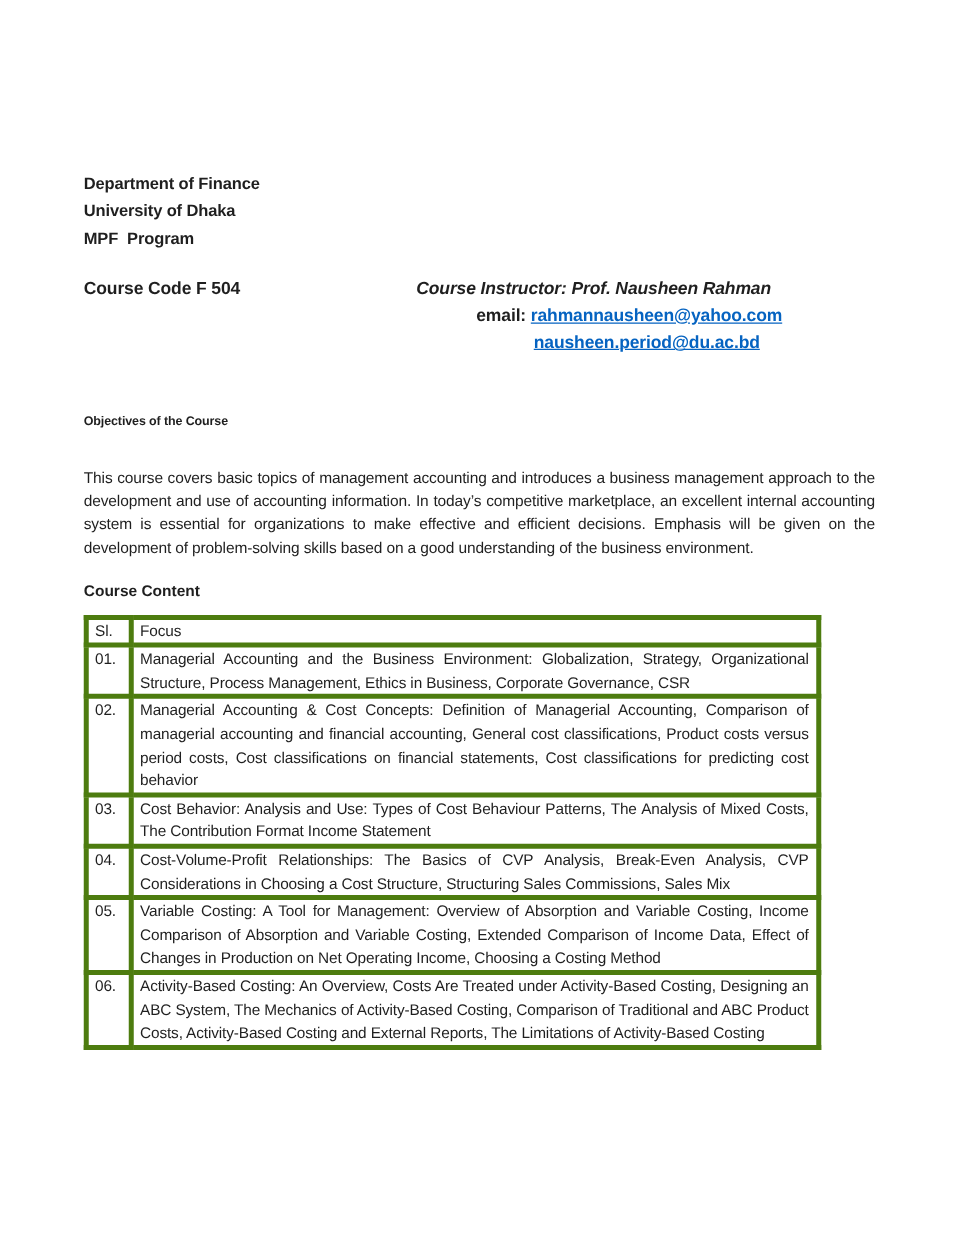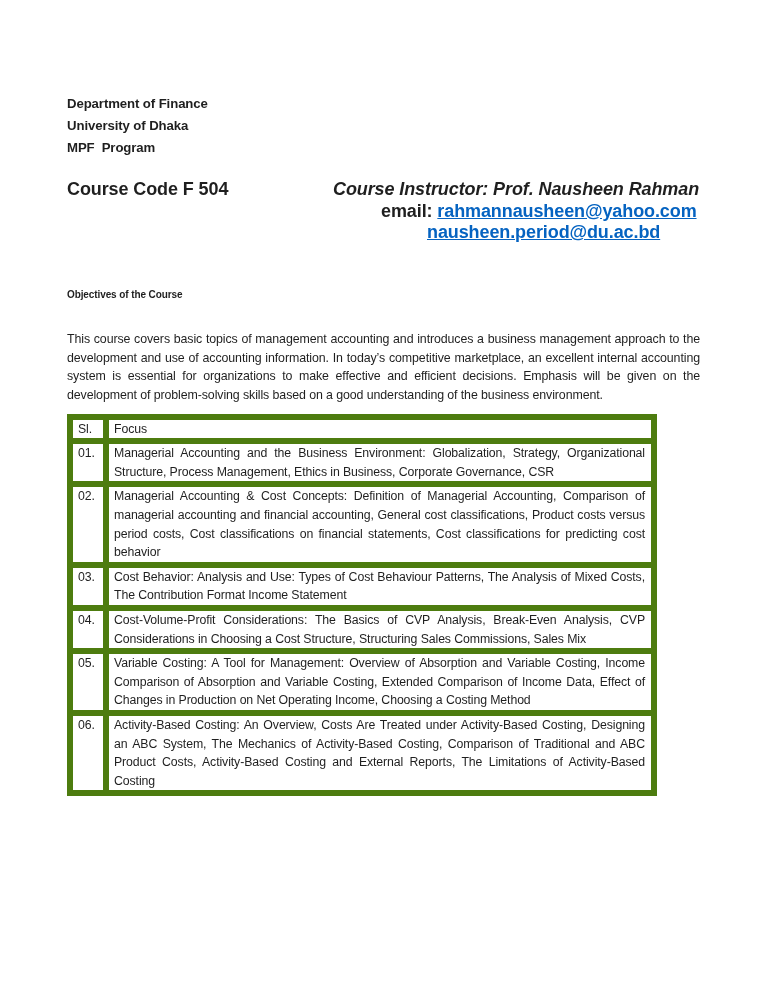--- a/index.html
+++ b/index.html
@@ -7,41 +7,42 @@
     background: #ffffff;
     font-family: "Liberation Sans", sans-serif;
     color: #1f1f1f;
   }
   .page {
     position: relative;
     width: 768px;
     height: 951px;
     background: #ffffff;
     overflow: hidden;
+    margin-top: 43px;
   }
   .content {
     position: absolute;
     left: 67px;
     top: 93px;
     width: 633px;
   }
   .hdr-line {
     font-weight: bold;
     font-size: 13.2px;
     line-height: 21.8px;
     white-space: pre-wrap;
     letter-spacing: -0.1px;
   }
   .course-info {
     margin-top: 21px;
   }
   .ci-row {
     position: relative;
     height: 21.5px;
-    font-size: 18px;
+    font-size: 14px;
     font-weight: bold;
     letter-spacing: -0.1px;
   }
   .ci-left { position: absolute; left: 0; top: 0; white-space: pre; }
   .ci-right-1 { position: absolute; left: 266px; top: 0; white-space: pre; font-style: italic; }
   .ci-right-2 { position: absolute; left: 314px; top: 0; white-space: pre; }
   .ci-right-3 { position: absolute; left: 360px; top: 0; white-space: pre; }
   a.email-link, .email-link {
     color: #0563C1;
     text-decoration: underline;
@@ -70,21 +71,21 @@
     font-weight: bold;
     line-height: 19px;
   }
   table.course-table {
     margin-top: 9px;
     border-collapse: collapse;
     width: 590px;
     table-layout: fixed;
   }
   table.course-table td, table.course-table th {
-    border: 6px solid #4d7c0f;
+    border: 4px solid #4d7c0f;
     font-size: 12.3px;
     line-height: 18.6px;
     vertical-align: top;
     font-weight: normal;
     padding: 0 6px 0 5px;
     letter-spacing: -0.1px;
   }
   .col-sl { width: 36px; }
   td.cell-focus { text-align: justify; padding-left: 6px; }
   th { text-align: left; }
@@ -112,20 +113,21 @@
       </div>
       <div class="ci-row">
         <a class="email-link ci-right-3">nausheen.period@du.ac.bd</a>
       </div>
     </div>
 
     <div class="objectives-heading">Objectives of the Course</div>
 
     <div class="objectives-body">This course covers basic topics of management accounting and introduces a business management approach to the development and use of accounting information. In today’s competitive marketplace, an excellent internal accounting system is essential for organizations to make effective and efficient decisions. Emphasis will be given on the development of problem-solving skills based on a good understanding of the business environment.</div>
 
+    <div class="course-content-heading">Course Content</div>
 
     <table class="course-table">
       <colgroup>
         <col class="col-sl">
         <col>
       </colgroup>
       <thead>
         <tr>
           <th>Sl.</th>
           <th>Focus</th>
@@ -142,21 +144,21 @@
     <td class="cell-focus"><b class="topic">Managerial Accounting &amp; Cost Concepts:</b><span> Definition of Managerial Accounting, Comparison of managerial accounting and financial accounting, General cost classifications, Product costs versus period costs, Cost classifications on financial statements, Cost classifications for predicting cost behavior</span></td>
   </tr>
 
   <tr>
     <td class="cell-sl">03.</td>
     <td class="cell-focus"><b class="topic">Cost Behavior</b><span>: Analysis and Use: Types of Cost Behaviour Patterns, The Analysis of Mixed Costs, The Contribution Format Income Statement</span></td>
   </tr>
 
   <tr>
     <td class="cell-sl">04.</td>
-    <td class="cell-focus"><b class="topic">Cost-Volume-Profit Considerations</b><span>: The Basics of CVP Analysis, Break-Even Analysis, CVP Considerations in Choosing a Cost Structure, Structuring Sales Commissions, Sales Mix</span></td>
+    <td class="cell-focus"><b class="topic">Cost-Volume-Profit Relationships</b><span>: The Basics of CVP Analysis, Break-Even Analysis, CVP Considerations in Choosing a Cost Structure, Structuring Sales Commissions, Sales Mix</span></td>
   </tr>
 
   <tr>
     <td class="cell-sl">05.</td>
     <td class="cell-focus"><b class="topic">Variable Costing</b><span>: A Tool for Management: Overview of Absorption and Variable Costing, Income Comparison of Absorption and Variable Costing, Extended Comparison of Income Data, Effect of Changes in Production on Net Operating Income, Choosing a Costing Method</span></td>
   </tr>
 
   <tr>
     <td class="cell-sl">06.</td>
     <td class="cell-focus"><b class="topic">Activity-Based Costing</b><span>: An Overview, Costs Are Treated under Activity-Based Costing, Designing an ABC System, The Mechanics of Activity-Based Costing, Comparison of Traditional and ABC Product Costs, Activity-Based Costing and External Reports, The Limitations of Activity-Based Costing</span></td>

